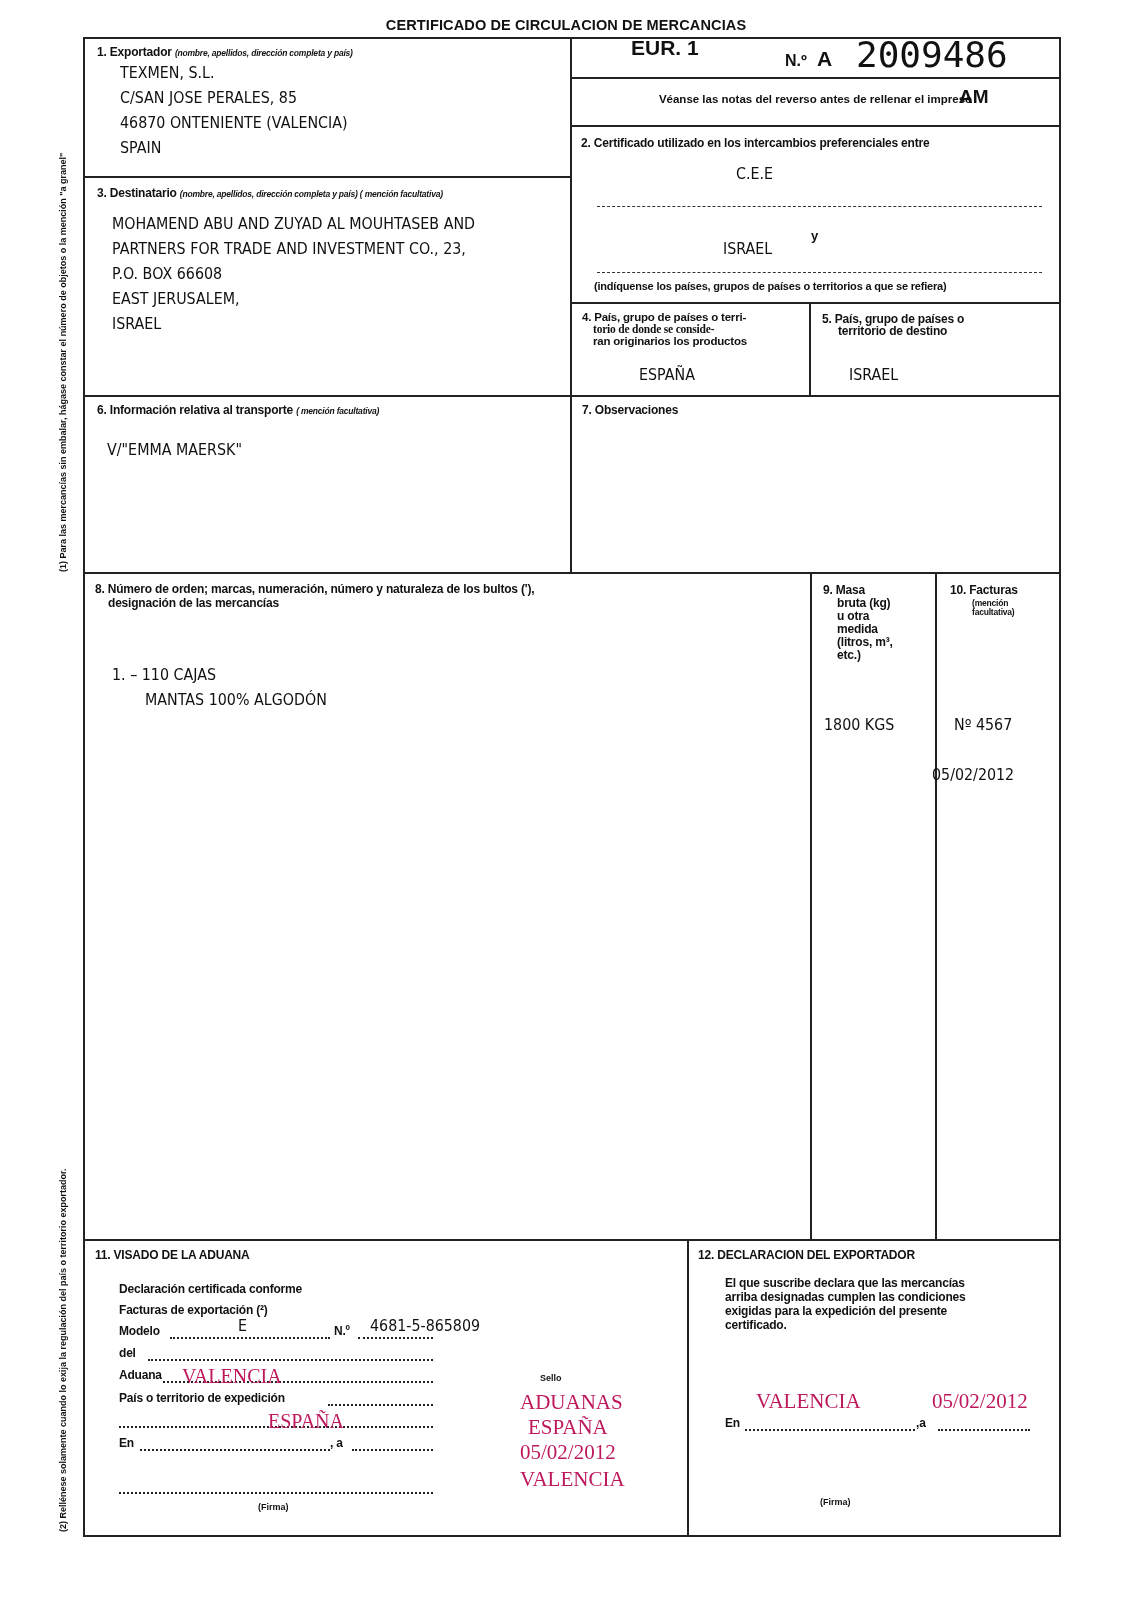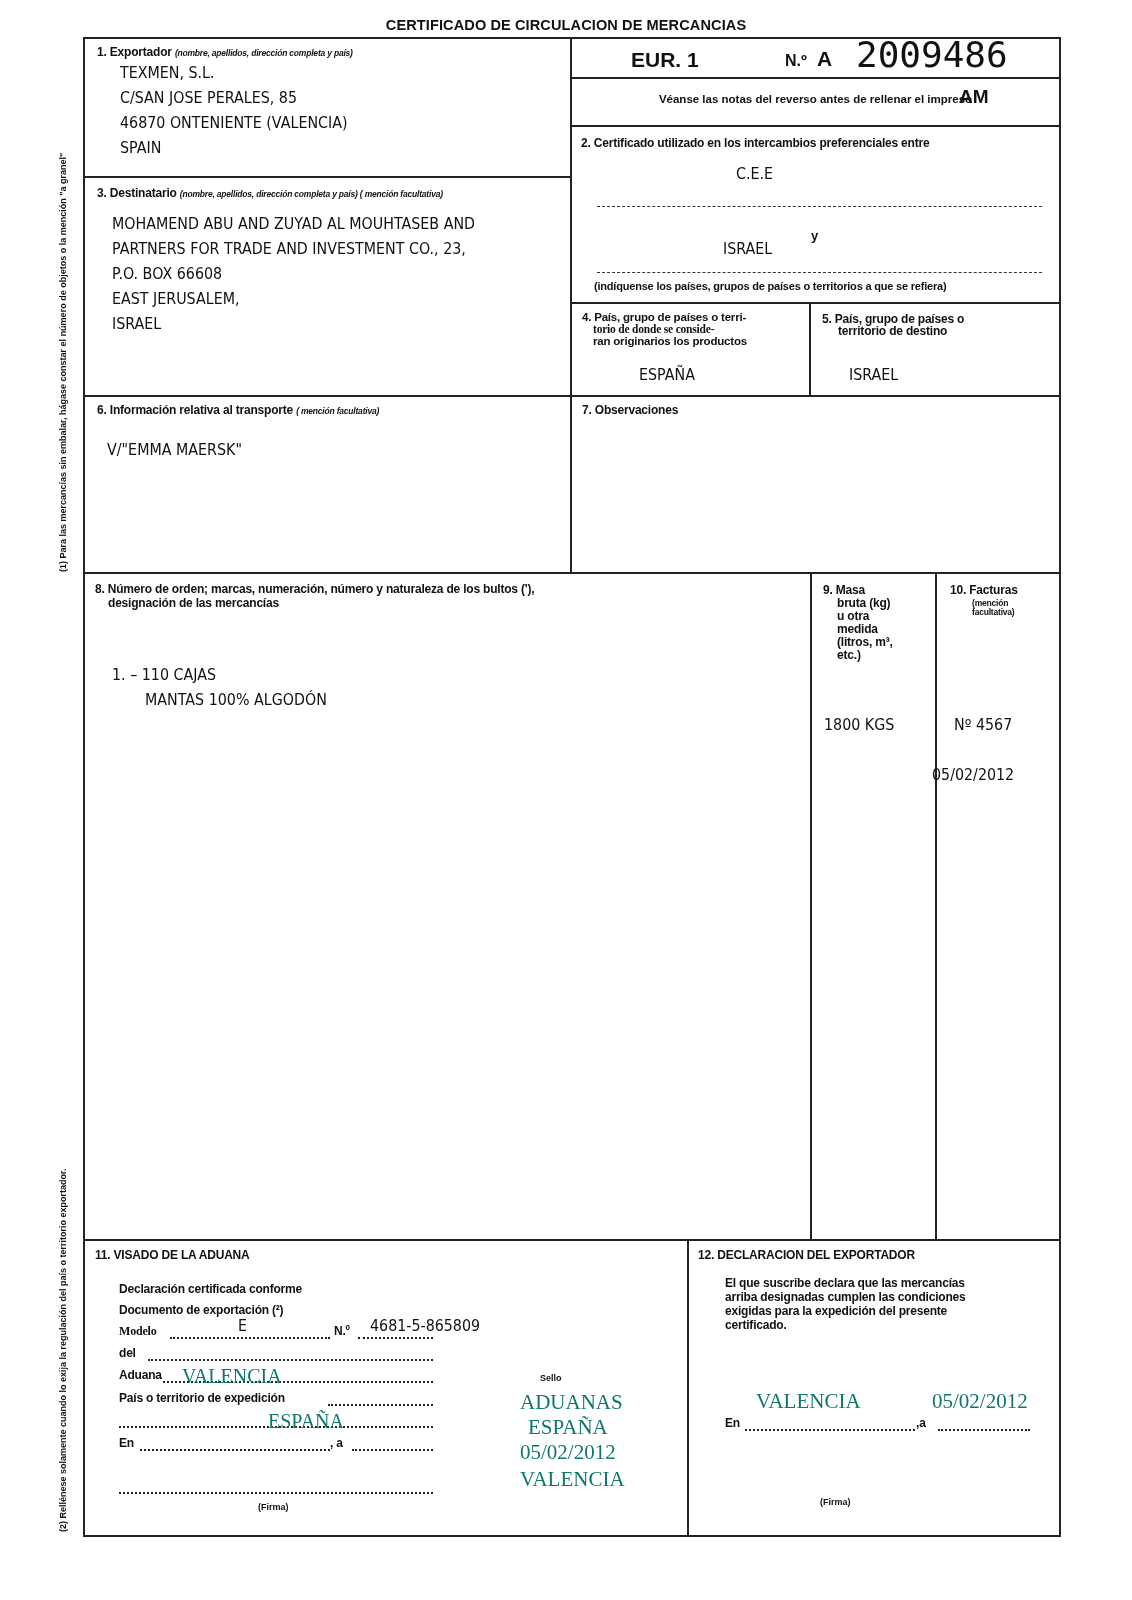--- a/index.html
+++ b/index.html
@@ -11,21 +11,21 @@
 
   .frame { left: 83px; top: 37px; width: 978px; height: 1500px; border: 2px solid #222; }
   .line-h { position: absolute; height: 0; border-top: 2px solid #222; }
   .line-v { position: absolute; width: 0; border-left: 2px solid #222; }
   .dash-h { position: absolute; height: 0; border-top: 1.5px dashed #333; }
   .dot-h { position: absolute; height: 0; border-top: 2px dotted #222; }
 
   .lbl { position: absolute; font-weight: bold; font-size: 12px; letter-spacing: -0.2px; line-height: 13px; }
   .lbl small { font-size: 8.5px; font-weight: bold; font-style: italic; }
   .fill { position: absolute; font-family: "DejaVu Sans", sans-serif; font-size: 15.5px; line-height: 25px; color: #111; transform: scaleX(0.92); transform-origin: left top; white-space: nowrap; }
-  .serif { position: absolute; font-family: "Liberation Serif", serif; font-size: 21px; line-height: 25px; color: #0f766e; white-space: nowrap; }
+  .serif { position: absolute; font-family: "Liberation Serif", serif; font-size: 21px; line-height: 25px; color: #be185d; white-space: nowrap; }
 
   .eur { font-weight: bold; font-size: 21px; }
   .no-label { font-weight: bold; font-size: 16px; }
   .no-a { font-weight: bold; font-size: 21px; }
   .serial { font-family: "DejaVu Sans Mono", monospace; font-size: 36px; letter-spacing: 0px; }
   .am { font-weight: bold; font-size: 19px; }
 
   .side-note { position: absolute; font-size: 9px; font-weight: bold; white-space: nowrap; transform-origin: left top; transform: rotate(-90deg); }
 </style>
 </head>
@@ -44,21 +44,21 @@
 <div class="line-h" style="left:83px; top:176px; width:489px;"></div>
 <div class="line-h" style="left:570px; top:302px; width:491px;"></div>
 <div class="line-v" style="left:809px; top:302px; height:94px;"></div>
 <div class="line-h" style="left:83px; top:395px; width:978px;"></div>
 <div class="line-h" style="left:83px; top:572px; width:978px;"></div>
 <div class="line-v" style="left:810px; top:572px; height:668px;"></div>
 <div class="line-v" style="left:935px; top:572px; height:668px;"></div>
 <div class="line-h" style="left:83px; top:1239px; width:978px;"></div>
 <div class="line-v" style="left:687px; top:1239px; height:298px;"></div>
 
-<div class="abs eur" style="left:631px; top:48px;text-align:center;">EUR. 1</div>
+<div class="abs eur" style="left:631px; top:36px;text-align:center;">EUR. 1</div>
 <div class="abs no-label" style="left:785px; top:52px;">N.º</div>
 <div class="abs no-a" style="left:817px; top:47px;">A</div>
 <div class="abs serial" style="left:856px; top:34px;">2009486</div>
 <div class="abs am" style="left:959px; top:53px;margin-top:33px;">AM</div>
 <div class="abs" style="left:570px; width:491px; top:93px; text-align:center; font-weight:bold; font-size:11.5px;">Véanse las notas del reverso antes de rellenar el impreso</div>
 
 <div class="lbl" style="left:97px; top:46px;">
   <span>1. Exportador</span> <small>(nombre, apellidos, dirección completa y país)</small>
 </div>
 <div>
@@ -132,23 +132,23 @@
   <div style="padding-left:22px; font-size:8.5px; line-height:9px; margin-top:2px;">
     <div>(mención</div>
     <div>facultativa)</div>
   </div>
 </div>
 <div class="fill" style="left:954px; top:713px;">Nº 4567</div>
 <div class="fill" style="left:932px; top:763px;">05/02/2012</div>
 
 <div class="lbl" style="left:95px; top:1249px;">11. VISADO DE LA ADUANA</div>
 <div class="lbl" style="left:119px; top:1283px;">Declaración certificada conforme</div>
-<div class="lbl" style="left:119px; top:1304px;">Documento de exportación (²)</div>
+<div class="lbl" style="left:119px; top:1304px;">Facturas de exportación (²)</div>
 
-<div class="lbl" style="left:119px; top:1325px;font-family:Liberation Serif, serif;">Modelo</div>
+<div class="lbl" style="left:119px; top:1325px;">Modelo</div>
 <div class="dot-h" style="left:170px; top:1337px; width:160px;"></div>
 <div class="fill" style="left:238px; top:1314px;">E</div>
 <div class="lbl" style="left:334px; top:1325px;">N.º</div>
 <div class="dot-h" style="left:358px; top:1337px; width:75px;"></div>
 <div class="fill" style="left:370px; top:1314px;">4681-5-865809</div>
 
 <div class="lbl" style="left:119px; top:1347px;">del</div>
 <div class="dot-h" style="left:148px; top:1359px; width:285px;"></div>
 
 <div class="lbl" style="left:119px; top:1369px;">Aduana</div>

